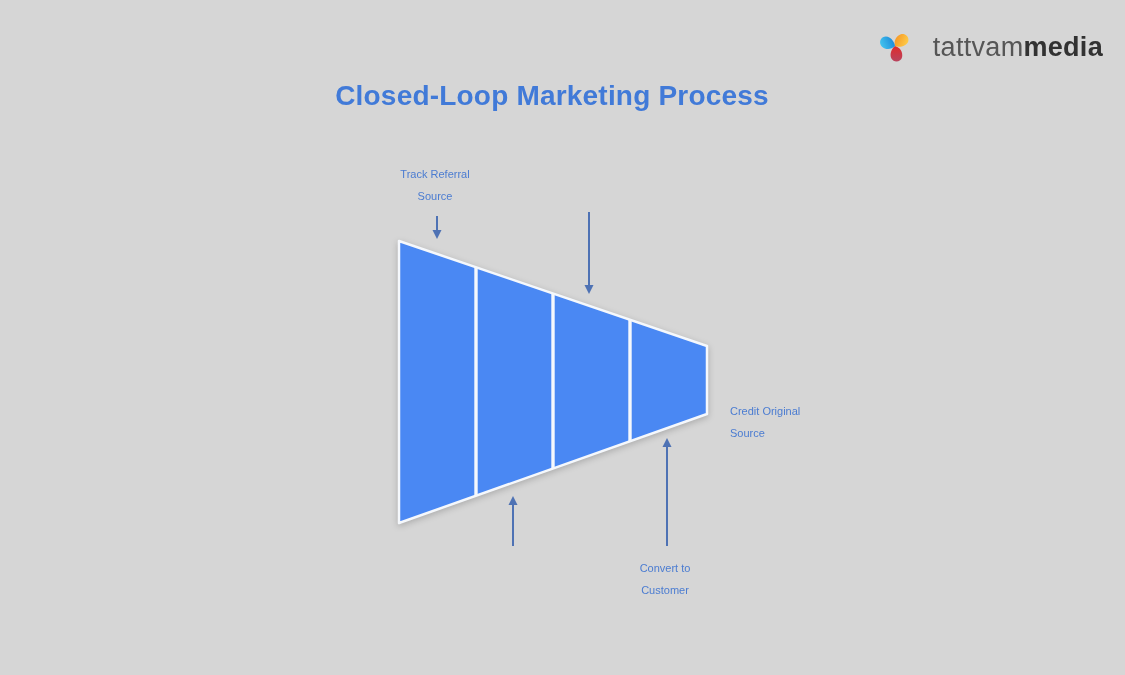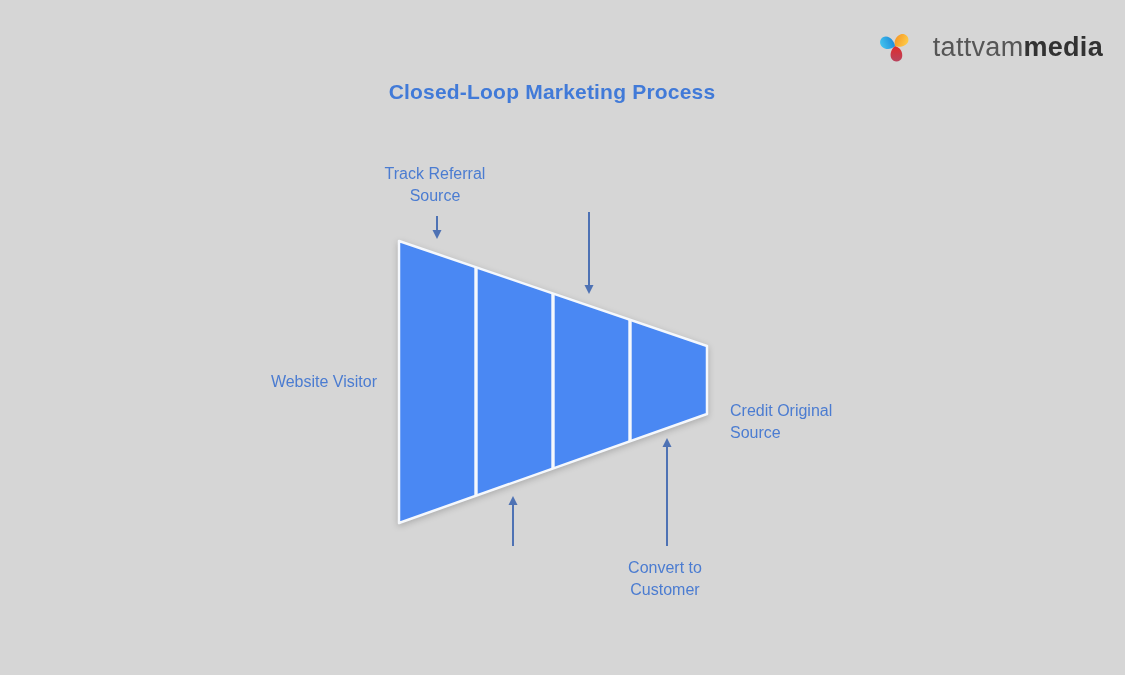--- a/index.html
+++ b/index.html
@@ -15,28 +15,28 @@
     position: relative;
     width: 1125px;
     height: 675px;
   }
   .title {
     position: absolute;
     left: 0;
     top: 80px;
     width: 1104px;
     text-align: center;
-    font-size: 21px;
+    font-size: 28px;
     font-weight: bold;
     color: #417ad8;
     letter-spacing: 0.2px;
   }
   .label {
     position: absolute;
-    font-size: 16px;
+    font-size: 11px;
     line-height: 22px;
     color: #4b7cd1;
     white-space: pre-line;
   }
   .label.center { text-align: center; }
   .label.right  { text-align: right; }
   .label.left   { text-align: left; }
   .lbl-track    { left: 335px; top: 163px; width: 200px; }
   .lbl-capture  { left: 487px; top: 163px; width: 200px; }
   .lbl-monitor  { left: 411px; top: 557px; width: 200px; }
@@ -129,17 +129,16 @@
     <g stroke="#4e72b4" fill="#4e72b4">
       <line x1="667" y1="546" x2="667" y2="446" stroke-width="2"></line>
       <polygon points="667,438 662.5,447 671.5,447" stroke="none"></polygon>
     </g>
   </svg>
 
   <div class="label center lbl-track">Track Referral
 Source</div>
   <div class="label center lbl-convert">Convert to
 Customer</div>
-  <div class="label right  lbl-website">Website Visitor</div>
   <div class="label left   lbl-credit">Credit Original
 Source</div>
 
 </div>
 
 </body></html>

